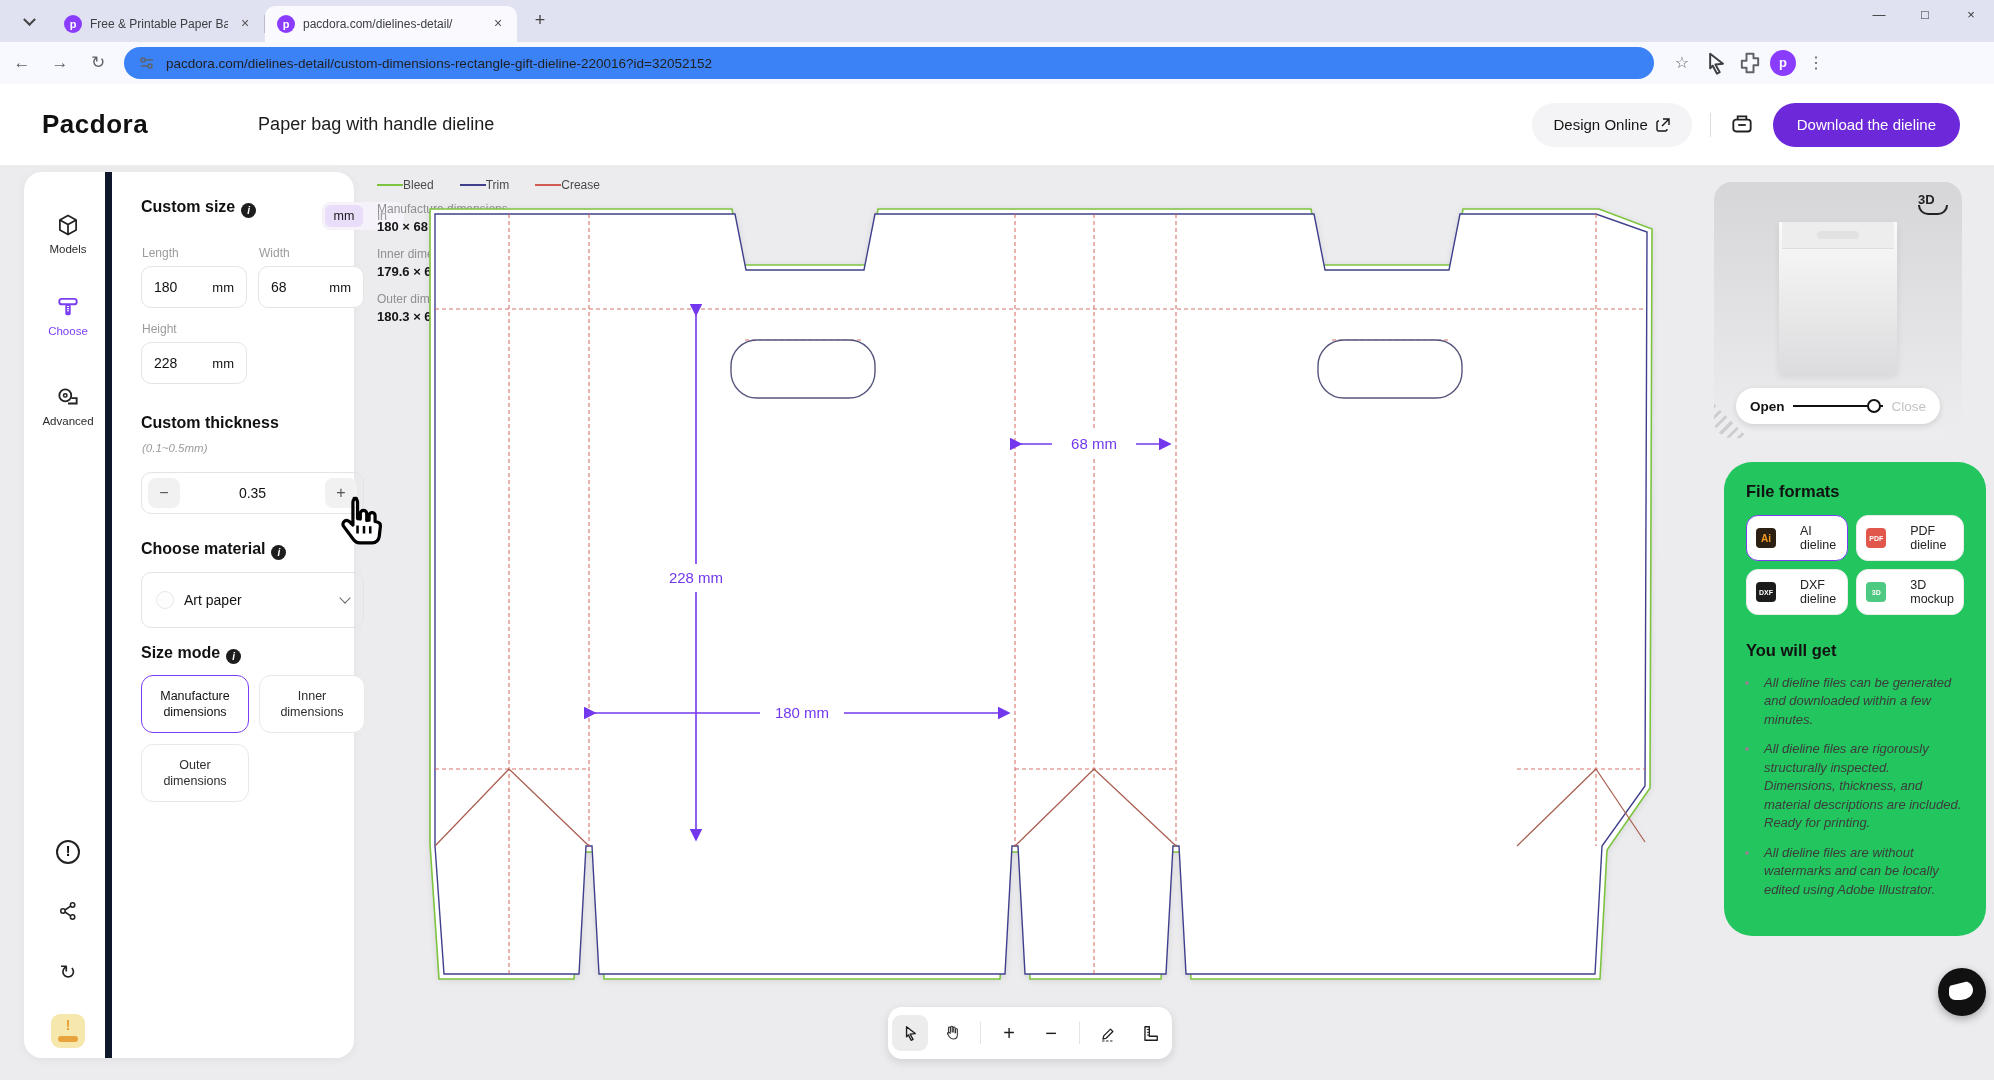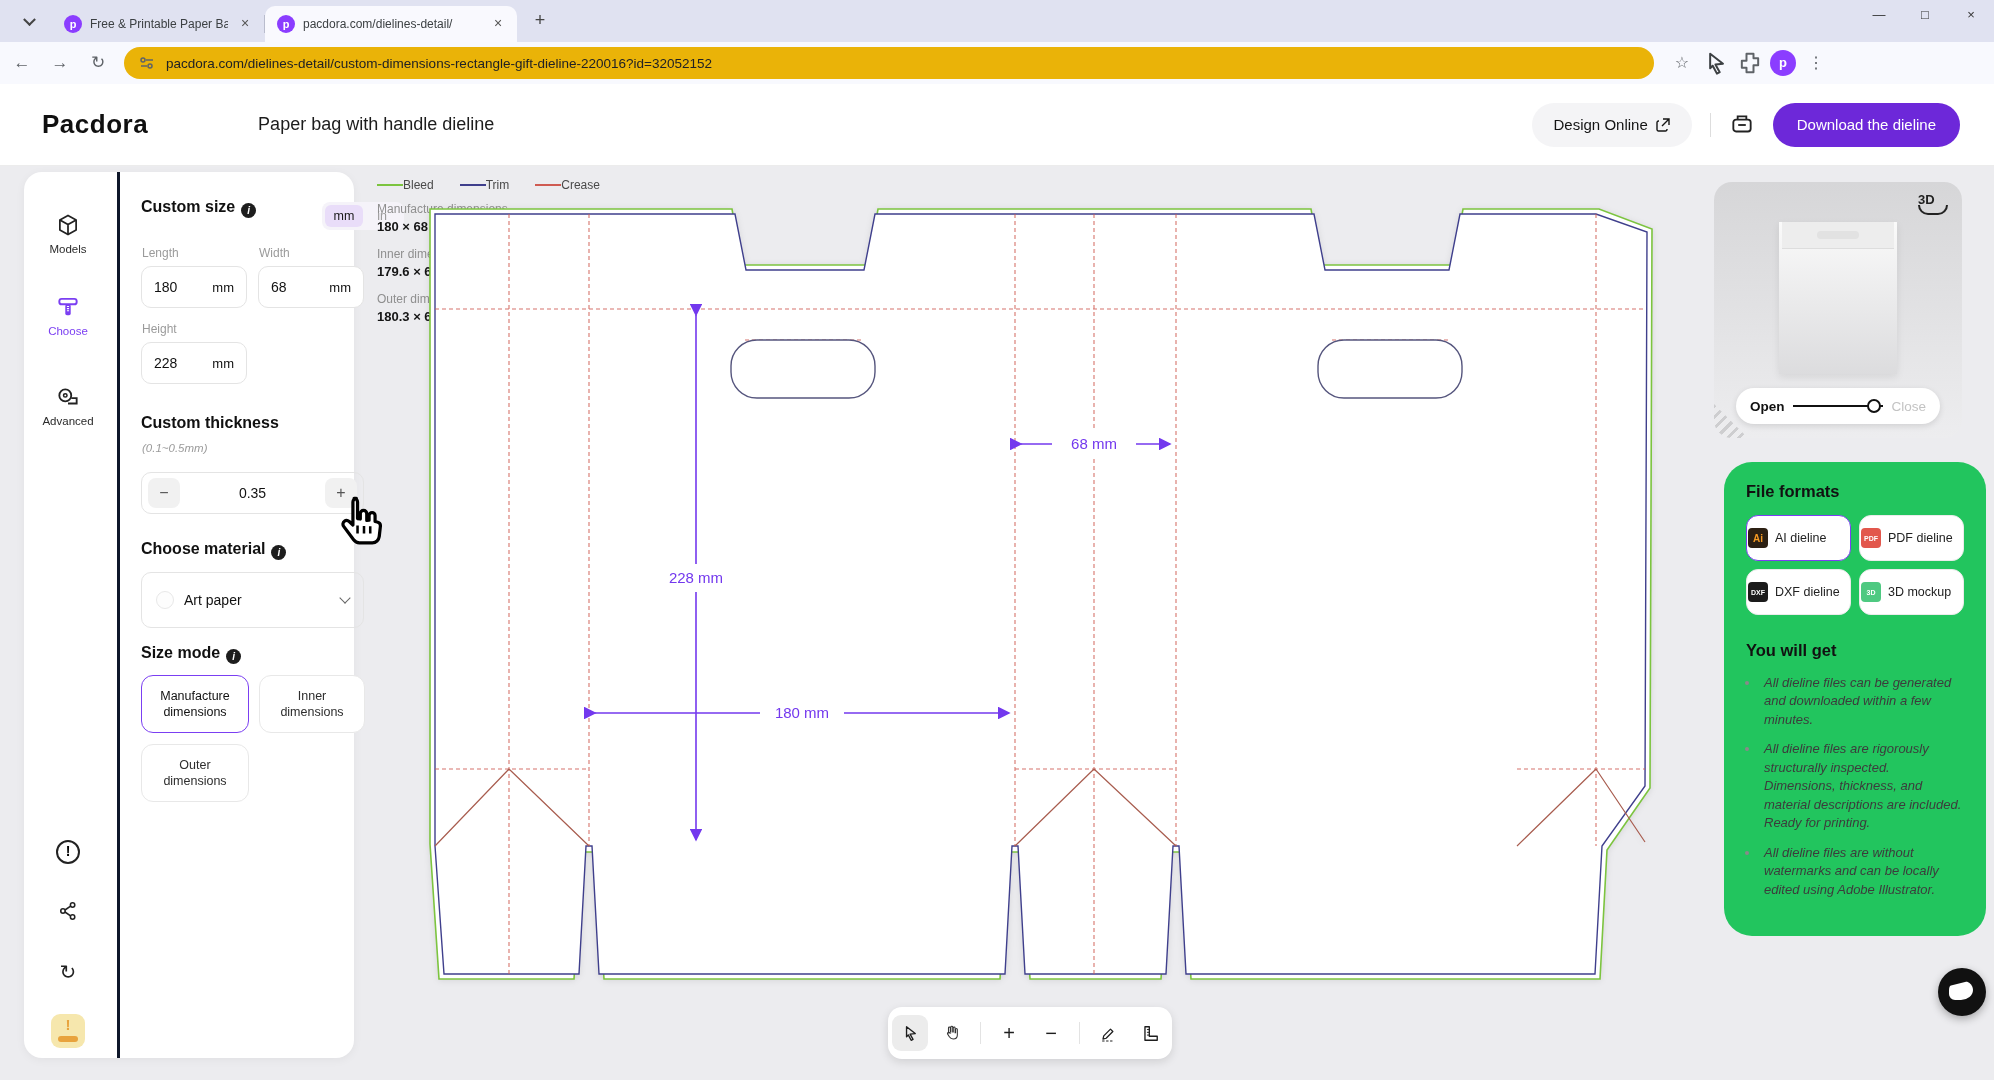--- a/index.html
+++ b/index.html
@@ -28,21 +28,21 @@
   .newtab { font-size:18px; color:#444; margin:0 0 8px 10px; width:26px; height:26px;
     text-align:center; line-height:25px; border-radius:50%; }
   .win-controls { margin-left:auto; display:flex; align-self:flex-start; }
   .win-btn { width:46px; height:32px; text-align:center; line-height:30px;
     font-size:13px; color:#333; }
 
   .addrbar { position:absolute; left:0; top:42px; width:1994px; height:42px;
     background:#f8f9fe; display:flex; align-items:center; }
   .nav-ico { font-size:17px; color:#5f6368; width:32px; height:32px; text-align:center;
     line-height:32px; border-radius:50%; margin-left:6px; }
-  .omnibox { height:32px; flex:0 0 1530px; margin-left:10px; background:#eab308;
+  .omnibox { height:32px; flex:0 0 1530px; margin-left:10px; background:#3b82f6;
     border-radius:16px; display:flex; align-items:center; padding:0 14px; }
   .url { font-size:13.5px; color:#202124; margin-left:10px; }
   .addr-right { display:flex; align-items:center; margin-left:14px; gap:6px; }
   .addr-ico { font-size:16px; color:#5f6368; width:28px; height:28px; text-align:center;
     line-height:28px; }
   .avatar { width:26px; height:26px; border-radius:50%; background:#8b3dff; color:#fff;
     font-weight:bold; font-size:13px; text-align:center; line-height:25px; }
 
   
   .appheader { position:absolute; left:0; top:84px; width:1994px; height:82px;
@@ -53,22 +53,22 @@
   .hdr-right { margin-left:auto; display:flex; align-items:center; margin-right:34px; gap:18px; }
   .btn-design { height:44px; padding:0 22px; border-radius:22px; background:#f4f4f6;
     display:flex; align-items:center; gap:8px; font-size:15px; color:#141414; }
   .hdr-div { width:1px; height:24px; background:#ddd; }
   .btn-download { height:44px; padding:0 24px; border-radius:22px; background:#6d28d9;
     color:#fff; font-size:15px; display:flex; align-items:center; }
 
   
   .panel-card { position:absolute; left:24px; top:172px; width:330px; height:886px;
     background:#fff; border-radius:18px; box-shadow:0 2px 10px rgba(0,0,0,.05); }
-  .rail { position:absolute; left:0; top:0; width:96px; height:100%;
-    border-right:3px solid #0f172a; }
+  .rail { position:absolute; left:0; top:0; width:88px; height:100%;
+    border-right:7px solid #0f172a; }
   .rail-item { position:absolute; left:0; width:88px; text-align:center; color:#2b2b2b; }
   .rail-item svg { display:block; margin:0 auto; }
   .rail-label { font-size:11.5px; margin-top:5px; }
   .rail-item.sel { color:#7b3ff2; }
   .rail-bottom { position:absolute; left:0; width:88px; text-align:center; }
   .glyph-ico { font-size:20px; color:#222; }
   .pro-badge { width:34px; height:34px; margin:0 auto; background:#f6e7ad;
     border-radius:9px; position:relative; }
   .pro-badge::after { content:""; position:absolute; left:7px; bottom:6px; width:20px;
     height:6px; background:#e8a33d; border-radius:3px; }
@@ -147,21 +147,21 @@
   .oc-close { font-size:13.5px; color:#c3c3c3; }
   .grip { position:absolute; left:0; bottom:0; width:34px; height:34px;
     background:repeating-linear-gradient(135deg,#c6c6c8 0 3px,transparent 3px 8px);
     clip-path:polygon(0 0,0 100%,100% 100%); opacity:.8; }
 
   .formats-card { position:absolute; left:1724px; top:462px; width:262px; height:474px;
     background:#22c55e; border-radius:28px; padding:20px 22px; }
   .fc-title { font-size:16.5px; font-weight:bold; color:#111; }
   .fmt-grid { margin-top:14px; display:grid; grid-template-columns:1fr 1fr; gap:8px; }
   .fmt-btn { height:46px; border:1px solid #ebebeb; border-radius:12px; background:#fff;
-    display:flex; align-items:center; gap:7px; padding:0 1px; }
+    display:flex; align-items:center; gap:24px; padding:0 9px; }
   .fmt-btn.sel { border:1.6px solid #7b3ff2; }
   .fmt-badge { width:20px; height:20px; border-radius:4px; color:#fff; font-size:7px;
     font-weight:bold; display:flex; align-items:center; justify-content:center; flex:0 0 20px; }
   .b-ai { background:#2c2013; color:#f59a23; font-size:10px; }
   .b-pdf { background:#e2574c; }
   .b-dxf { background:#1b1b1b; }
   .b-3d { background:#4ec981; }
   .fmt-label { font-size:12.5px; color:#222; }
   .ywg-title { font-size:16.5px; font-weight:bold; color:#111; margin-top:26px; }
   .ywg-list { margin:14px 0 0 14px; }

